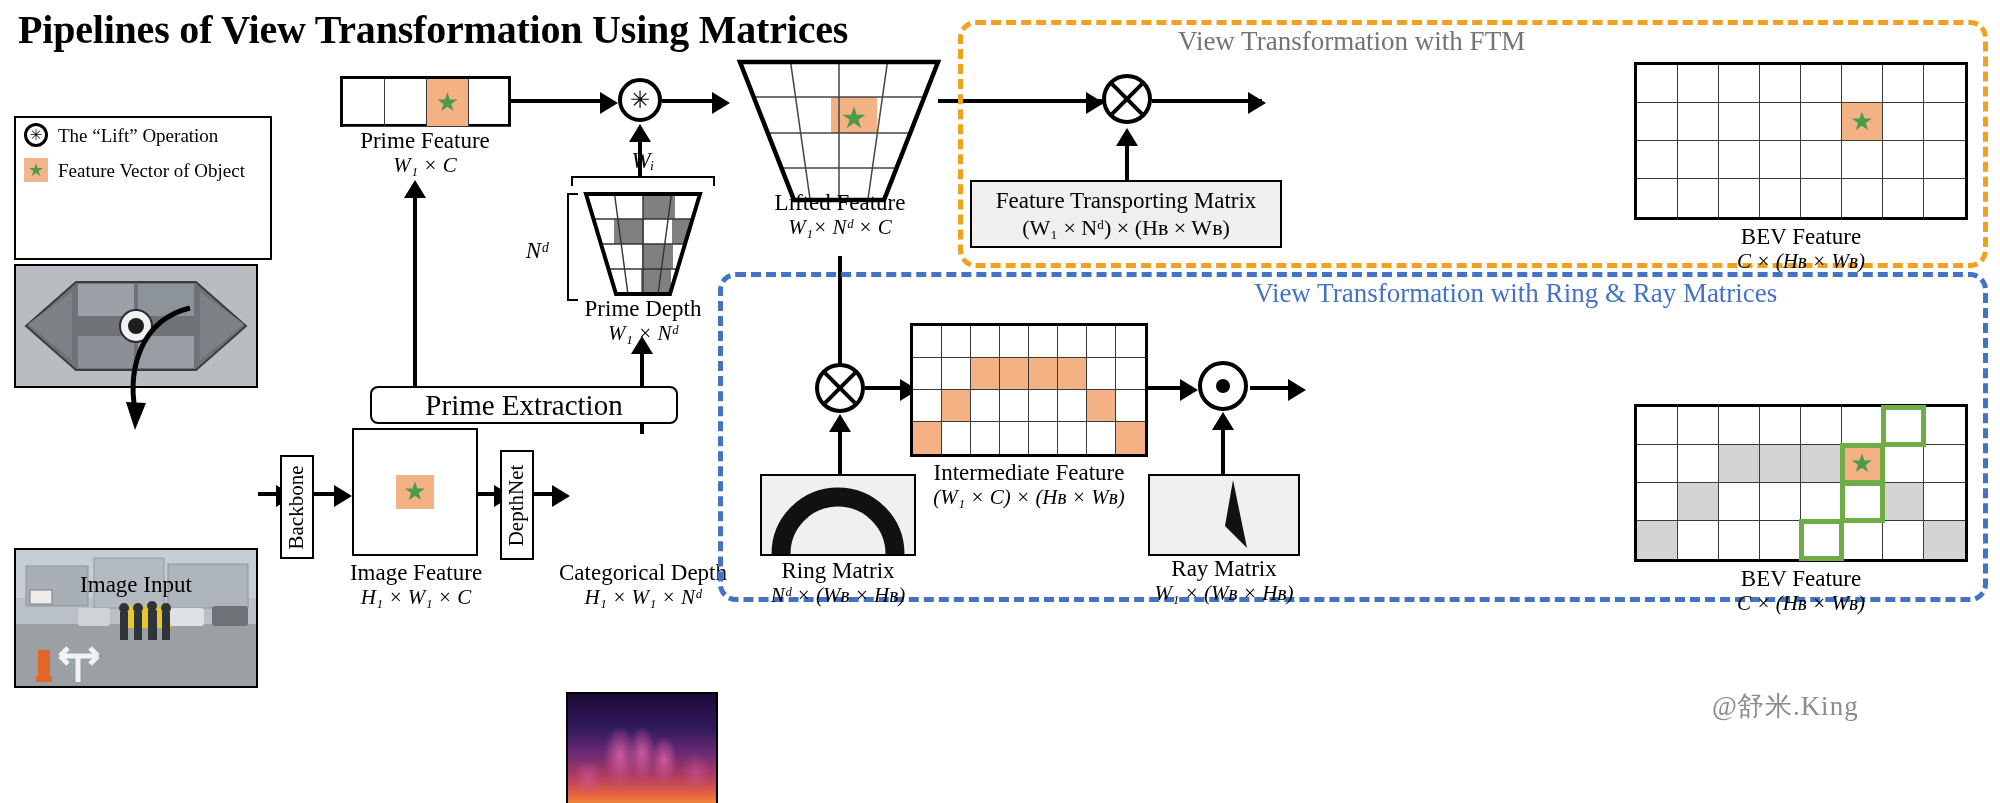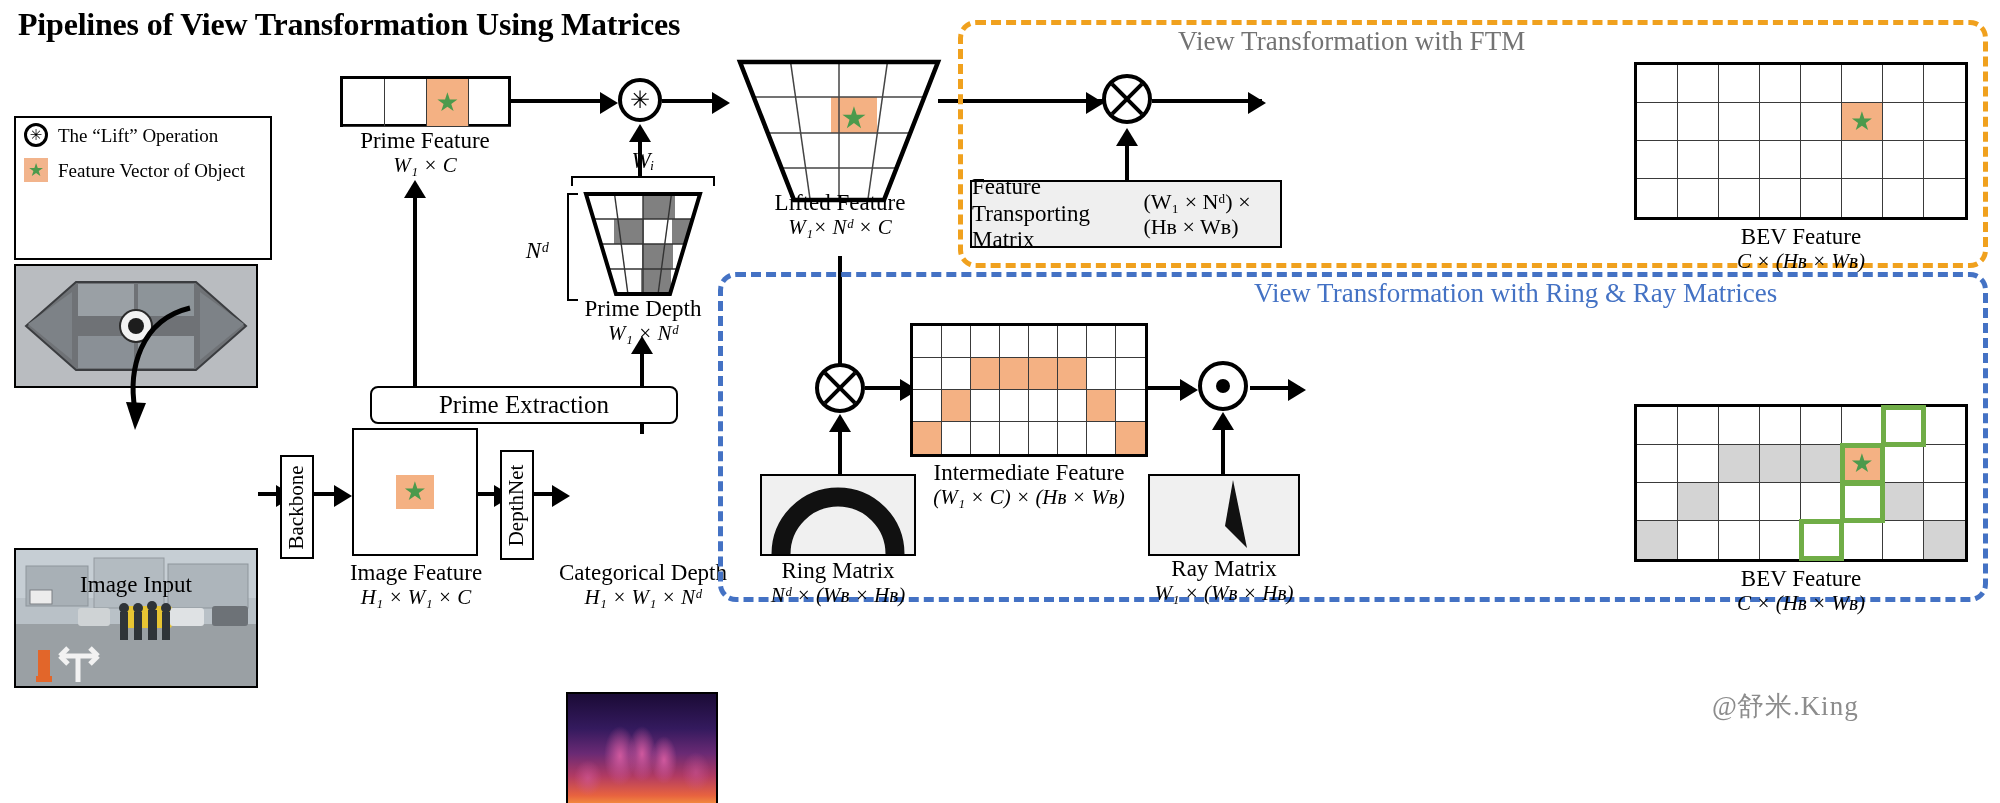--- a/index.html
+++ b/index.html
@@ -3,21 +3,21 @@
 <meta charset="utf-8">
 <style>
   html,body{margin:0;padding:0;}
   body{
     width:2000px;height:803px;background:#fff;position:relative;overflow:hidden;
     font-family:"Liberation Serif", serif;
     color:#000;
   }
   .abs{position:absolute;}
   .title{
-    left:18px;top:6px;font-size:32px;font-weight:bold;letter-spacing:-0.2px;
+    left:18px;top:6px;font-size:40px;font-weight:bold;letter-spacing:-0.2px;
     font-family:"Liberation Serif", serif;
     text-align:right;
   }
 
   
   .legend{left:14px;top:116px;width:254px;height:140px;border:2.5px solid #000;background:#fff;}
   .legend-row{display:flex;align-items:center;height:35px;padding-left:8px;}
   .legend-ico{width:26px;height:26px;flex:0 0 26px;margin-right:8px;position:relative;}
   .legend-txt{font-size:19px;line-height:1;white-space:nowrap;}
   .circ{width:24px;height:24px;border-radius:50%;border:3px solid #000;box-sizing:border-box;position:relative;}
@@ -48,21 +48,21 @@
   .ah-r{width:0;height:0;border-top:11px solid transparent;border-bottom:11px solid transparent;border-left:18px solid #000;}
   .ah-u{width:0;height:0;border-left:11px solid transparent;border-right:11px solid transparent;border-bottom:18px solid #000;}
   .ah-d{width:0;height:0;border-left:11px solid transparent;border-right:11px solid transparent;border-top:18px solid #000;}
 
   
   .cap{font-size:23px;text-align:center;white-space:nowrap;line-height:1.12;}
   .cap .sub{font-style:italic;font-size:21px;}
   .ital{font-style:italic;}
 
   
-  .greybox{background:#EFEFEF;border:2.5px solid #000;box-sizing:border-box;display:flex;flex-direction:row;
+  .greybox{background:#EFEFEF;border:2.5px solid #000;box-sizing:border-box;display:flex;flex-direction:column;
            align-items:center;justify-content:center;line-height:1.15;}
   .whitebox{background:#fff;border:2.5px solid #000;box-sizing:border-box;display:flex;align-items:center;justify-content:center;}
 
   
   .grid{display:grid;border:3px solid #000;box-sizing:border-box;background:#fff;}
   .grid .c{border-right:1.6px solid #3a3a3a;border-bottom:1.6px solid #3a3a3a;box-sizing:border-box;
            display:flex;align-items:center;justify-content:center;}
   .grid .c.lastcol{border-right:none;}
   .grid .c.lastrow{border-bottom:none;}
   .c.o{background:#F4B183;}
@@ -228,21 +228,21 @@
     <ellipse cx="20" cy="84" rx="14" ry="18" fill="url(#blob)" opacity="0.6"></ellipse>
     <ellipse cx="128" cy="78" rx="14" ry="20" fill="url(#blob)" opacity="0.5"></ellipse>
   </svg>
 </div>
 <div class="abs cap" style="left:552px;top:560px;width:182px;">
   <div>Categorical Depth</div>
   <div class="sub">H₁ × W₁ × Nᵈ</div>
 </div>
 
 <div class="abs whitebox" style="left:370px;top:386px;width:308px;height:38px;border-radius:8px;">
-  <span style="font-size:25px;">Prime Extraction</span>
+  <span style="font-size:29px;">Prime Extraction</span>
 </div>
 
 <div class="abs ln-v" style="left:640px;top:424px;height:10px;"></div>
 
 <div class="abs ln-v" style="left:640px;top:352px;height:36px;"></div>
 <div class="abs ah-u" style="left:631px;top:336px;"></div>
 
 <div class="abs ln-v" style="left:413px;top:196px;height:192px;"></div>
 <div class="abs ah-u" style="left:404px;top:180px;"></div>
 

